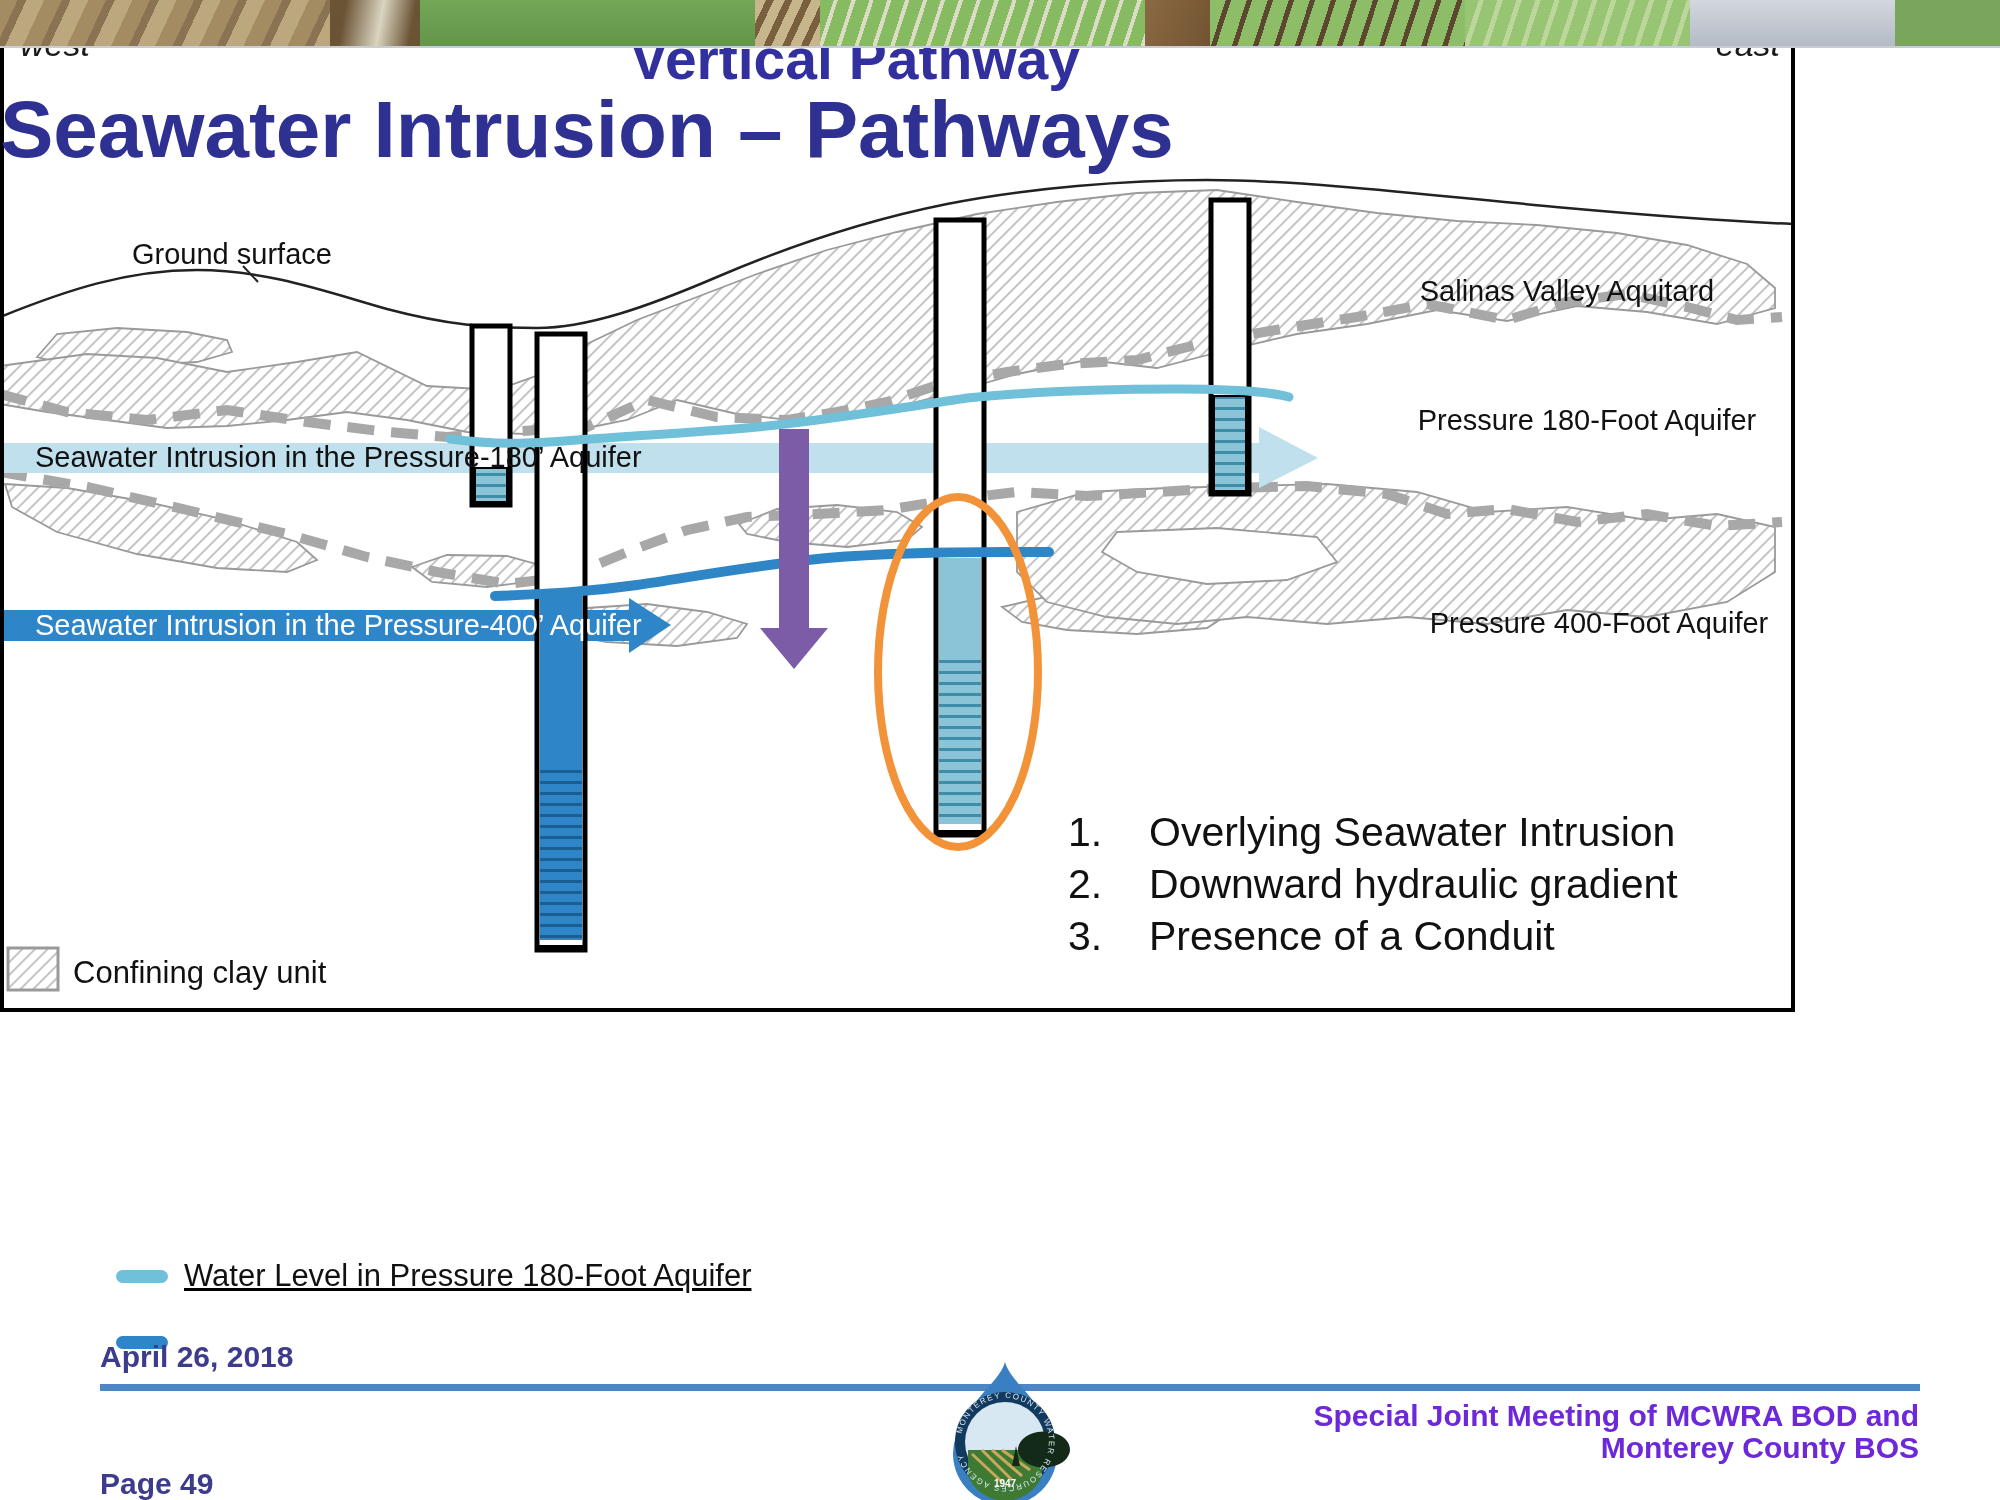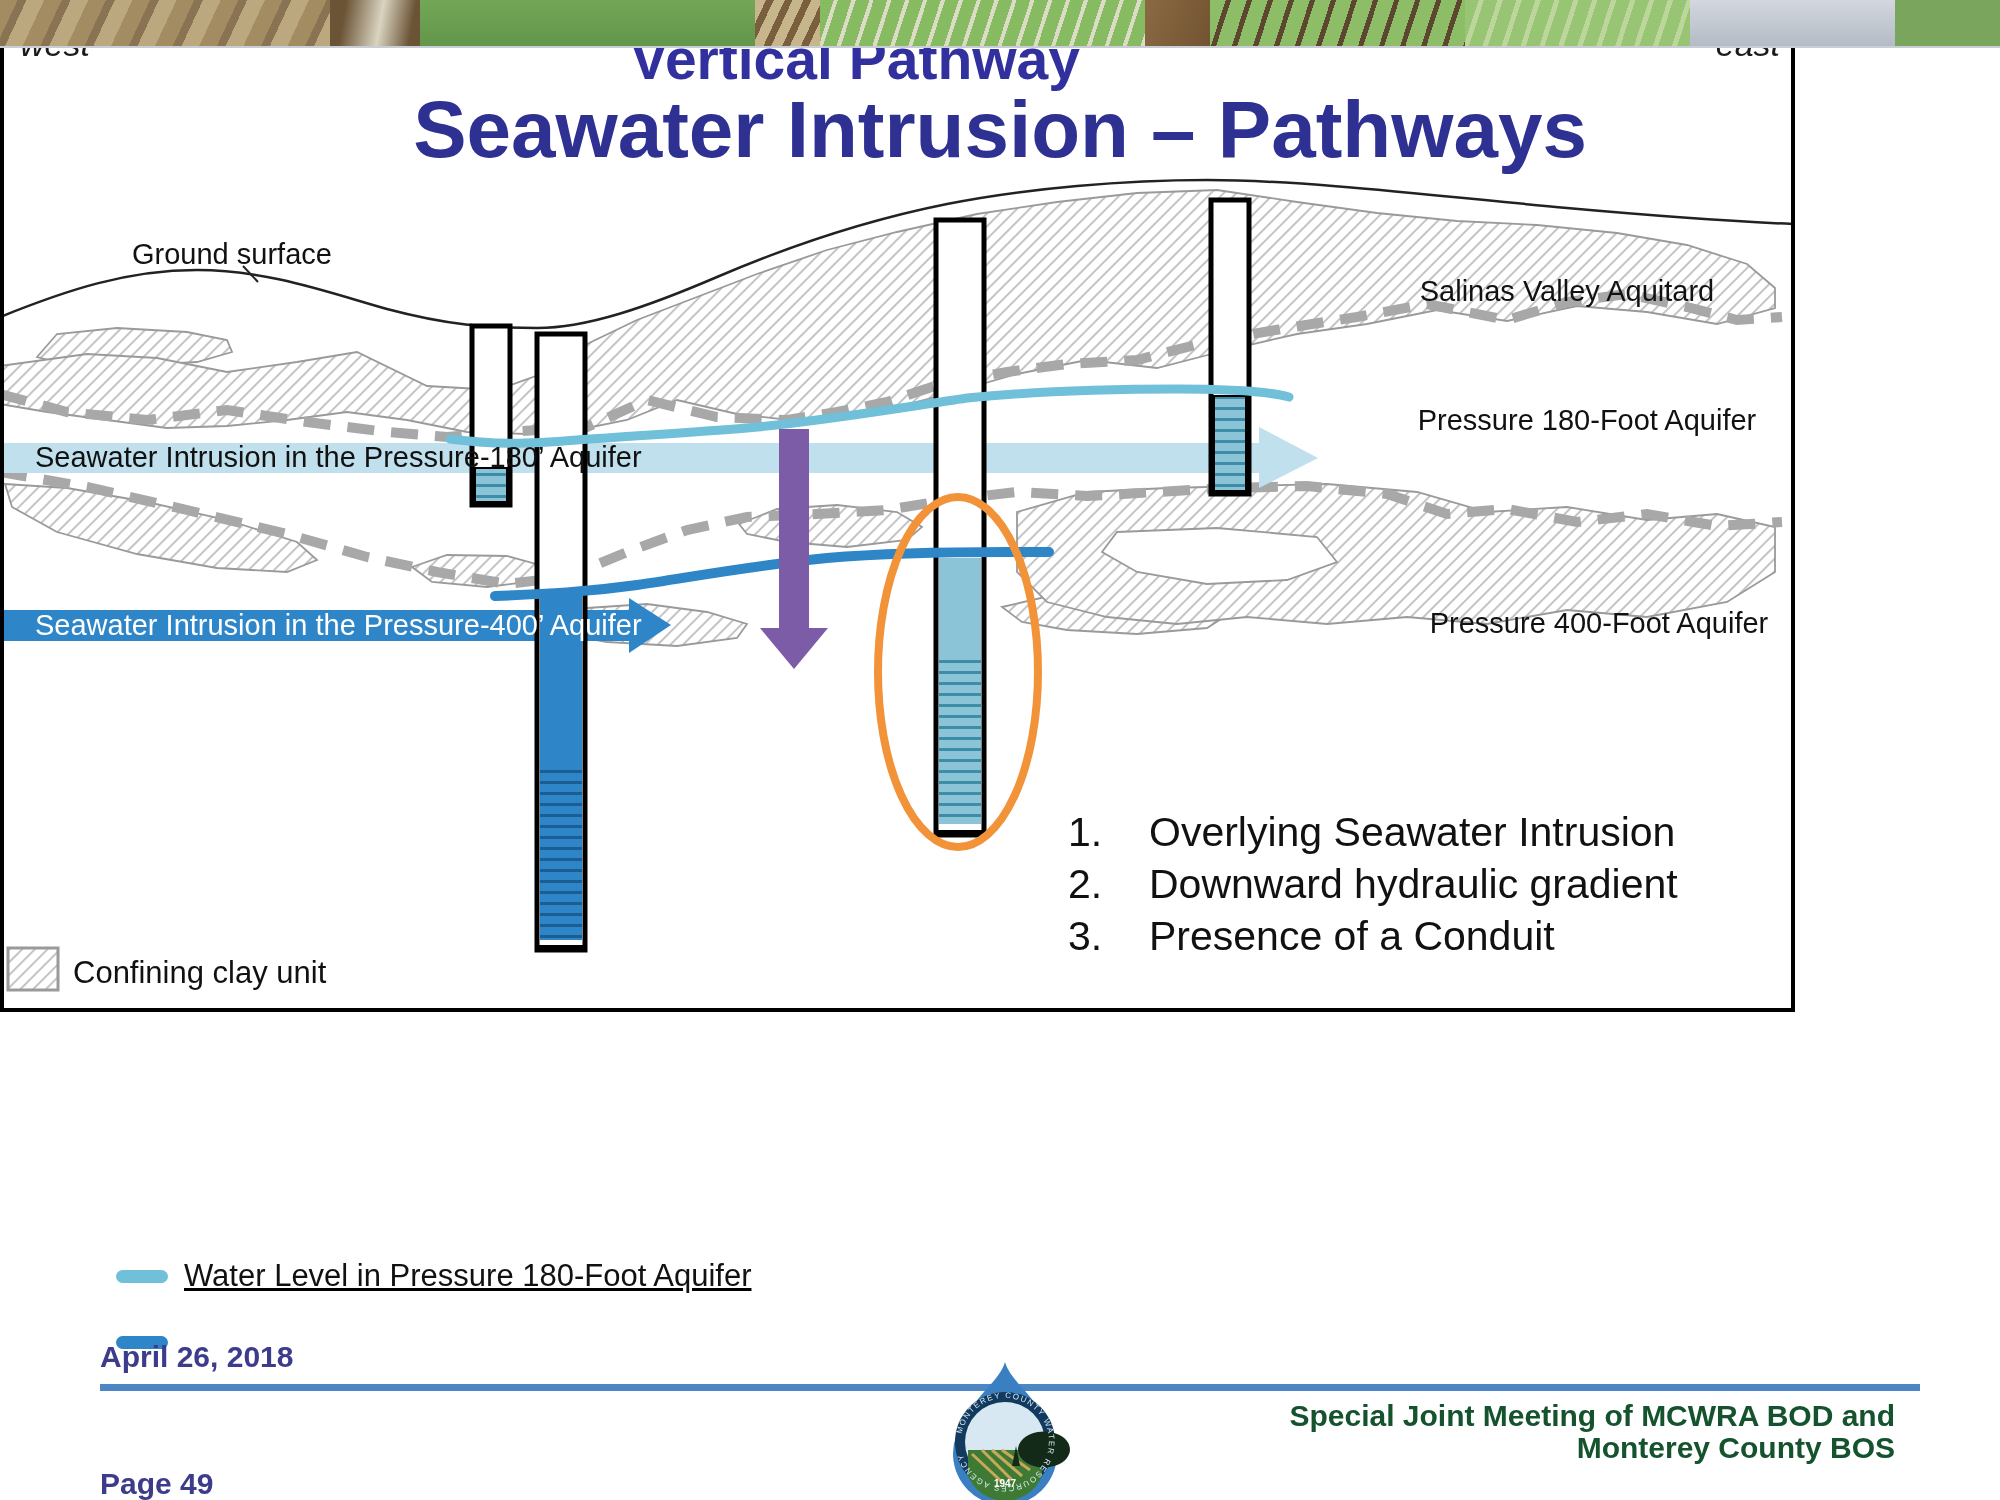--- a/index.html
+++ b/index.html
@@ -15,21 +15,21 @@
   .b3{left:420px;width:350px;background:linear-gradient(180deg,#74a657,#619549);}
   .b4{left:755px;width:75px;background:repeating-linear-gradient(115deg,#c7b68b 0 10px,#7a5f3e 10px 17px);}
   .b5{left:820px;width:340px;background:repeating-linear-gradient(108deg,#86bb62 0 13px,#dcdcc6 13px 17px);}
   .b6{left:1145px;width:80px;background:linear-gradient(110deg,#8a6a43,#6e4f2e);}
   .b7{left:1210px;width:270px;background:repeating-linear-gradient(108deg,#8dbd66 0 15px,#5c4630 15px 20px);}
   .b8{left:1465px;width:240px;background:repeating-linear-gradient(108deg,#97c573 0 13px,#bcd69c 13px 18px);}
   .b9{left:1690px;width:220px;background:linear-gradient(180deg,#d3d7de,#b3bac4);}
   .b10{left:1895px;width:105px;background:#79a65c;}
 
   
-  .slide-title { position:absolute; top:84px; left:0; width:2000px; text-align:center;
+  .slide-title { position:absolute; top:84px; left:0; width:2000px; 
     font-size:80px; font-weight:bold; color:#2e3192; letter-spacing:0px; }
 
   
   .t-dir   { font-size:34px; font-style:italic; fill:#1a1a1a; }
   .t-sub   { font-size:57px; font-weight:bold; fill:#31309e; }
   .t-lbl   { font-size:29px; fill:#111; }
   .t-band-dark  { font-size:29px; fill:#111; }
   .t-band-light { font-size:29px; fill:#fff; }
   .t-list  { font-size:41px; fill:#111; }
   .t-legend{ font-size:31px; fill:#111; }
@@ -37,21 +37,21 @@
 
   
   .wl-row { position:absolute; left:116px; height:36px; display:flex; align-items:center;text-decoration:underline; }
   .wl-row .swatch { width:52px; height:13px; border-radius:7px; margin-right:16px; flex:0 0 auto; }
   .wl-row .lbl { font-size:31px; color:#111; white-space:nowrap; }
 
   
   .footer-line { position:absolute; left:100px; top:1384px; width:1820px; height:7px; background:#4d86c5; }
   .footer-date, .footer-page { position:absolute; left:100px; font-size:30px; font-weight:bold; color:#3d3c8c; }
   .footer-date { top:1340px; } .footer-page { top:1430px;margin-top:37px; }
-  .footer-meeting1, .footer-meeting2 { position:absolute; right:105px; text-align:right; font-size:30px; font-weight:bold; color:#14532d;margin-left:48px; }
+  .footer-meeting1, .footer-meeting2 { position:absolute; right:81px; text-align:right; font-size:30px; font-weight:bold; color:#6d28d9;margin-left:48px; }
   .footer-meeting1 { top:1399px; } .footer-meeting2 { top:1431px; }
   .logo { position:absolute; left:940px; top:1358px; width:130px; height:142px; }
   .logo-ring-text { font-size:8px; fill:#d8e8f2; letter-spacing:1.5px; }
   .logo-year { font-size:10px; fill:#ffffff; font-weight:bold; }
 </style>
 </head>
 <body>
 
 <div class="slide">
 

